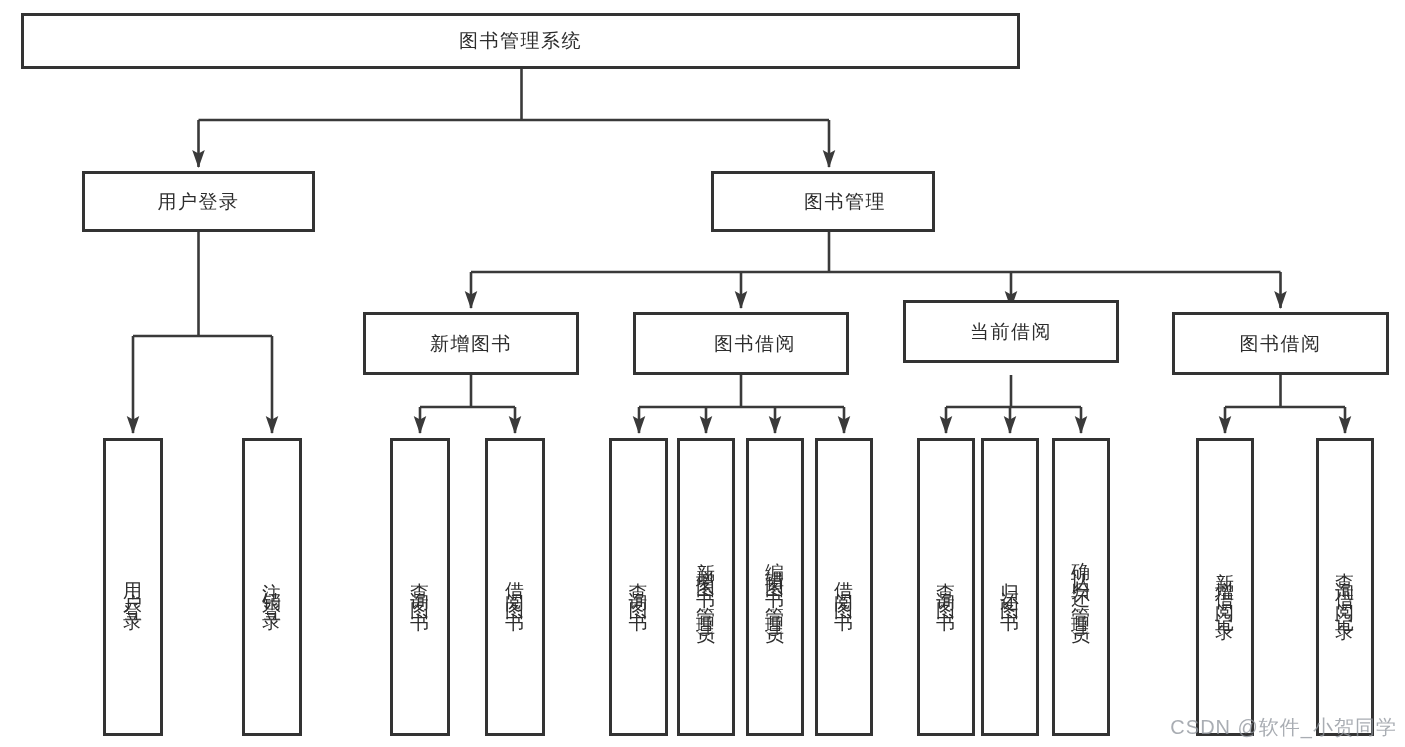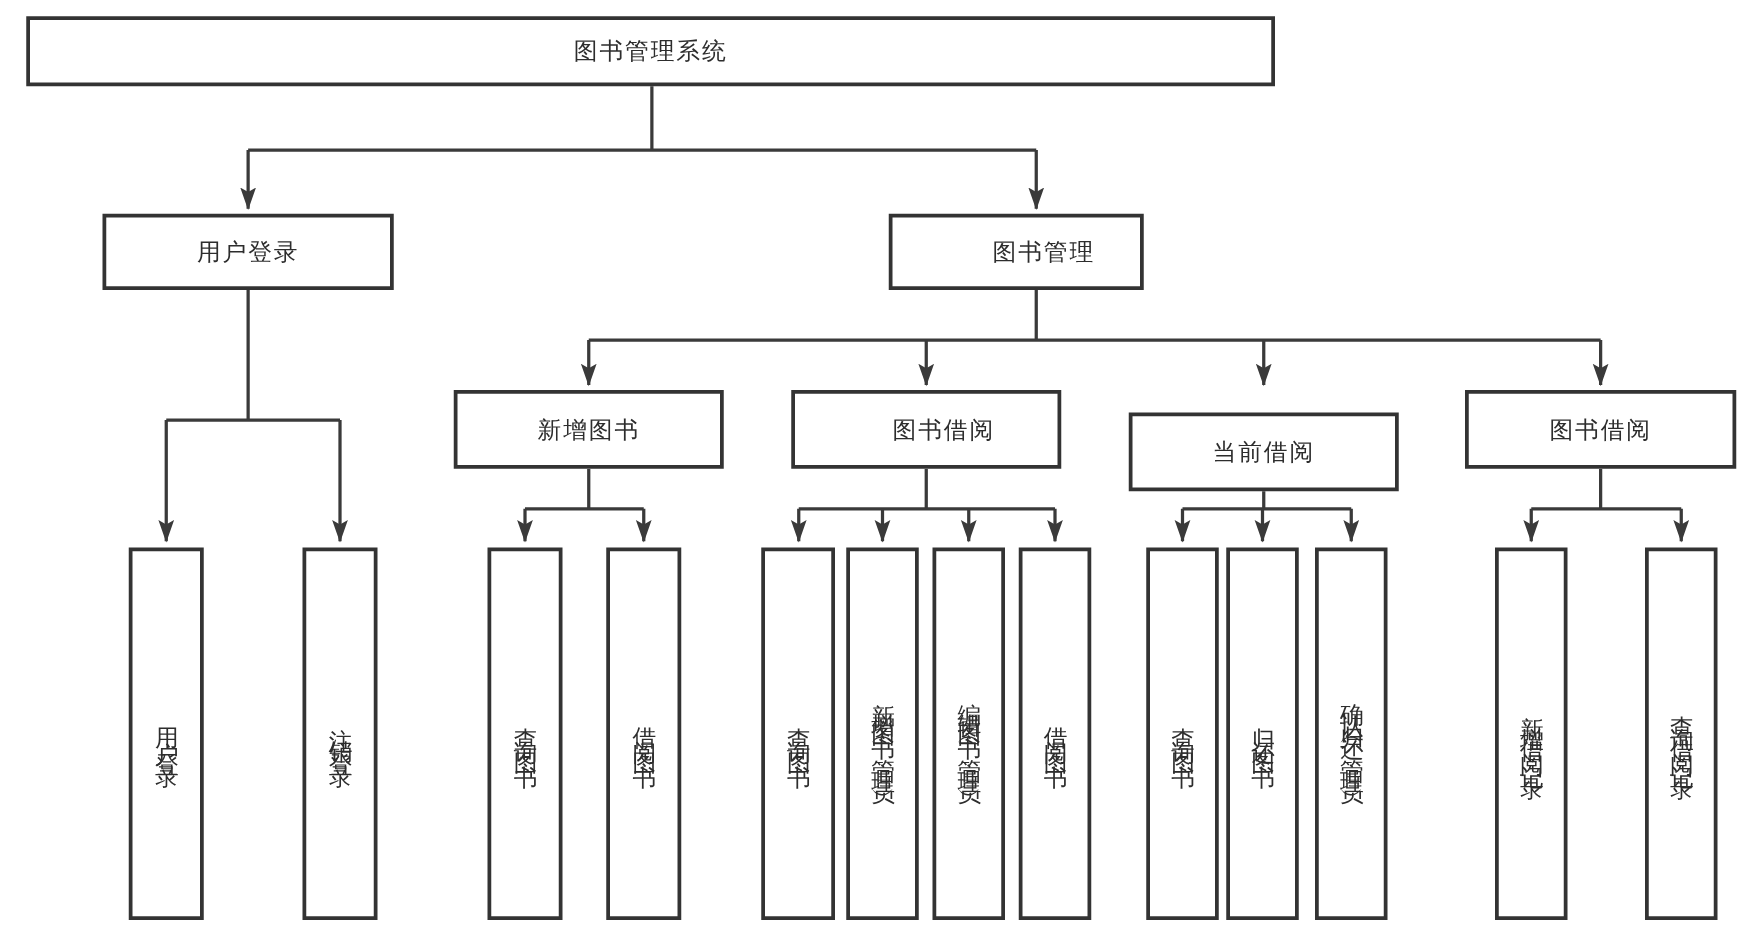--- a/index.html
+++ b/index.html
@@ -122,31 +122,31 @@
     </g>
   </svg>
 
   <div class="node" style="left:21px; top:13px; width:999px; height:56px;">
     <span>图书管理系统</span>
   </div>
 
   <div class="node" style="left:82px; top:171px; width:233px; height:61px;">
     <span>用户登录</span>
   </div>
-  <div class="node" style="left:711px; top:171px; width:204px; height:61px;padding-left:44px;">
+  <div class="node" style="left:711px; top:171px; width:224px; height:61px;padding-left:44px;">
     <span>图书管理</span>
   </div>
 
   <div class="node" style="left:363px; top:312px; width:216px; height:63px;">
     <span>新增图书</span>
   </div>
   <div class="node" style="left:633px; top:312px; width:216px; height:63px;padding-left:28px;">
     <span>图书借阅</span>
   </div>
-  <div class="node" style="left:903px; top:330px; width:216px; height:63px;">
+  <div class="node" style="left:903px; top:300px; width:216px; height:63px;">
     <span>当前借阅</span>
   </div>
   <div class="node" style="left:1172px; top:312px; width:217px; height:63px;">
     <span>图书借阅</span>
   </div>
 
   <div class="leaf" style="left:103px; width:60px;">
     <span>用户登录</span>
   </div>
   <div class="leaf" style="left:242px; width:60px;">
@@ -183,14 +183,15 @@
     <span>确认归还（管理员）</span>
   </div>
 
   <div class="leaf" style="left:1196px; width:58px;">
     <span>新增借阅记录</span>
   </div>
   <div class="leaf" style="left:1316px; width:58px;">
     <span>查询借阅记录</span>
   </div>
 
+  <div class="watermark">CSDN @软件_小贺同学</div>
 
 </div>
 
 </body></html>

